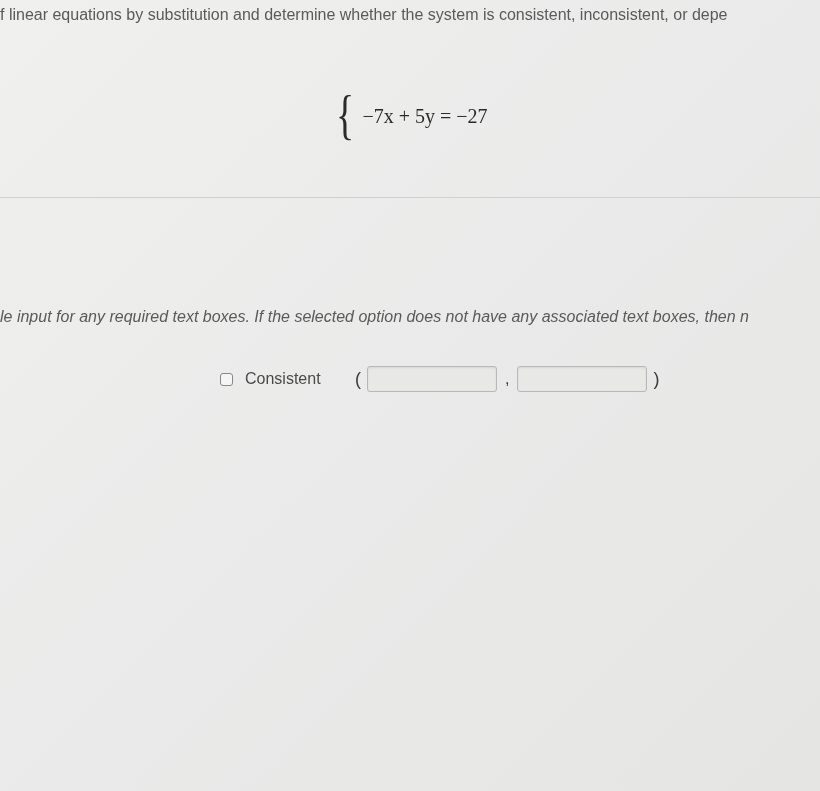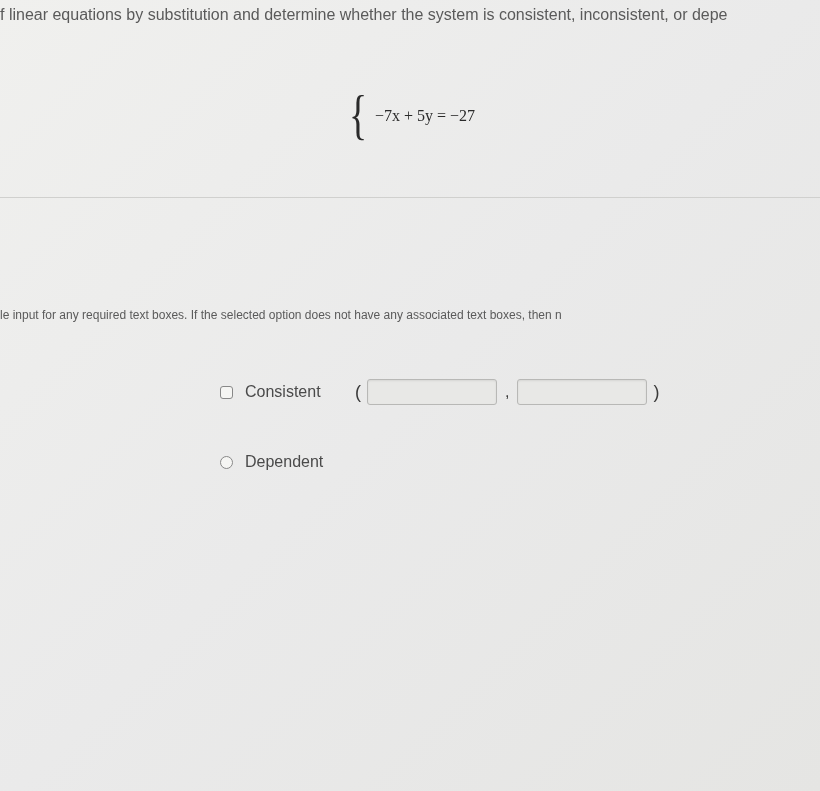--- a/index.html
+++ b/index.html
@@ -36,40 +36,41 @@
       font-family: 'Times New Roman', serif;
       color: #2a2a2a;
       line-height: 0.8;
       margin-right: 4px;
       transform: scaleX(0.7);
     }
     .eq-lines {
       display: flex;
       flex-direction: column;
       font-family: 'Times New Roman', serif;
-      font-size: 16px;
+      font-size: 20px;
       color: #2a2a2a;
       text-align: left;
     }
     .eq-line {
       line-height: 1.5;
       white-space: nowrap;
     }
     .divider {
       border-top: 1px solid #d0d0ce;
       margin: 30px 0 0 0;
     }
     .helper-text {
-      font-size: 12px;
+      font-size: 16px;
       color: #5a5a5a;
       padding: 110px 0 0 0;
       white-space: nowrap;
+      font-style: italic;
     }
     .options {
-      margin-top: 57px;
+      margin-top: 40px;
       margin-left: 220px;
     }
     .option-row {
       display: flex;
       align-items: center;
       margin-bottom: 48px;
       font-size: 16px;
       color: #4a4a4a;
     }
     .radio {
@@ -128,17 +129,13 @@
     <span class="radio square"></span>
     <span class="opt-label">Consistent</span>
     <span class="paren">(</span>
     <span class="num-input"></span>
     <span class="comma">,</span>
     <span class="num-input"></span>
     <span class="paren">)</span>
   </div>
 
 
-  <div class="option-row">
-    <span class="radio"></span>
-    <span class="opt-label">Dependent</span>
-  </div>
 </div>
 
 </body></html>

